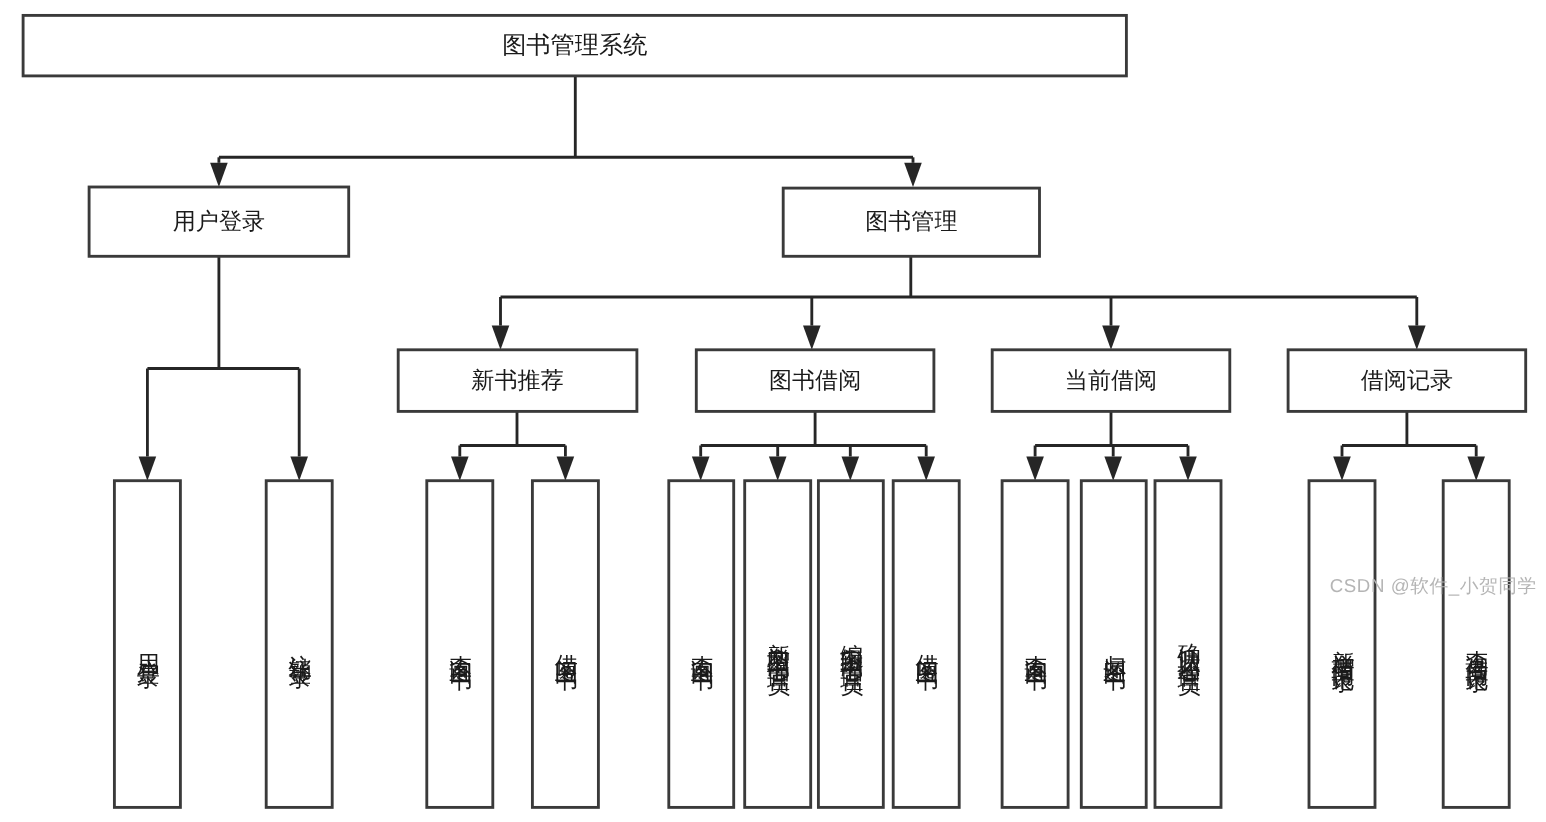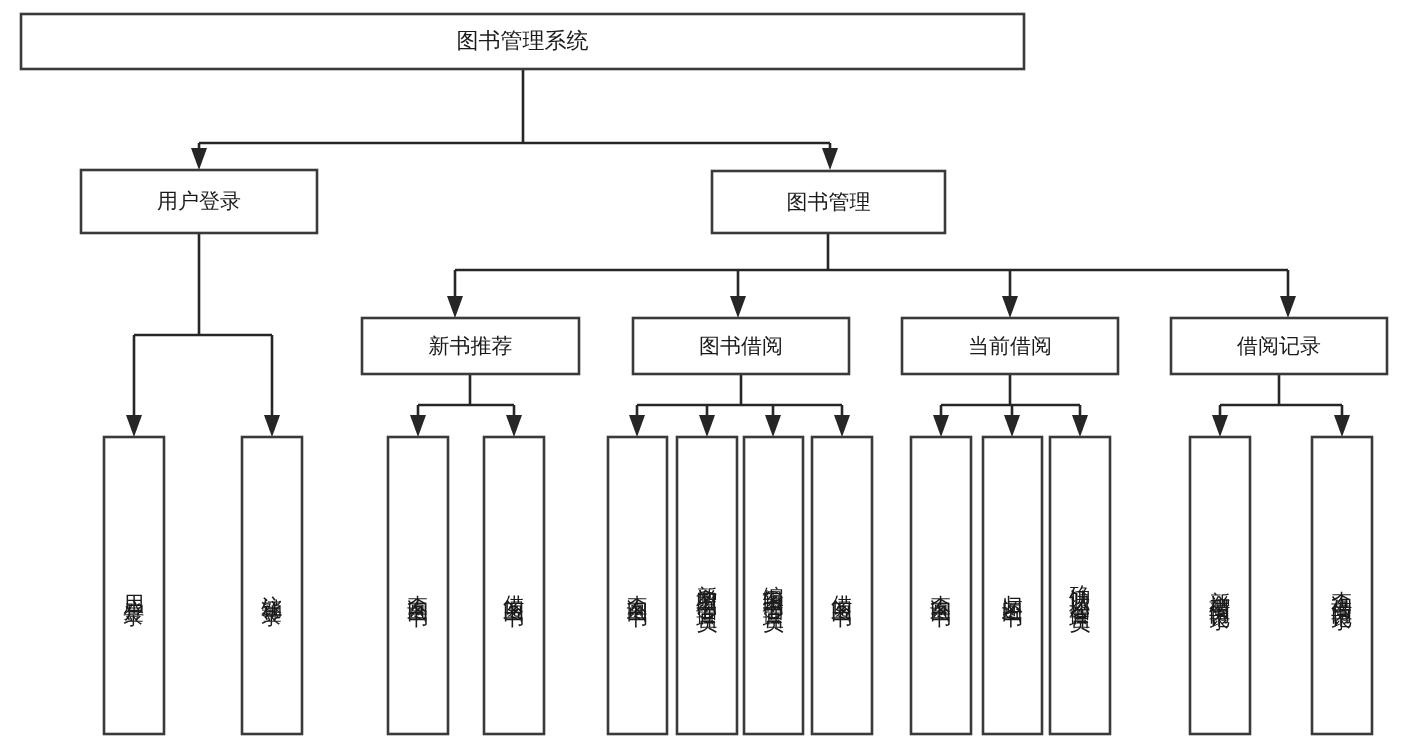--- a/index.html
+++ b/index.html
@@ -208,13 +208,14 @@
       <div class="leaf-label-wrap" style="left: 1050px; top: 437px; width: 60px; height: 297px;">
         <span class="leaf-label">确认归还（管理员）</span>
       </div>
       <div class="leaf-label-wrap" style="left: 1190px; top: 437px; width: 60px; height: 297px;">
         <span class="leaf-label">新增借阅记录</span>
       </div>
       <div class="leaf-label-wrap" style="left: 1312px; top: 437px; width: 60px; height: 297px;">
         <span class="leaf-label">查询借阅记录</span>
       </div>
     </div>
+  <div class="watermark">CSDN @软件_小贺同学</div>
 </div>
 
 </body></html>

